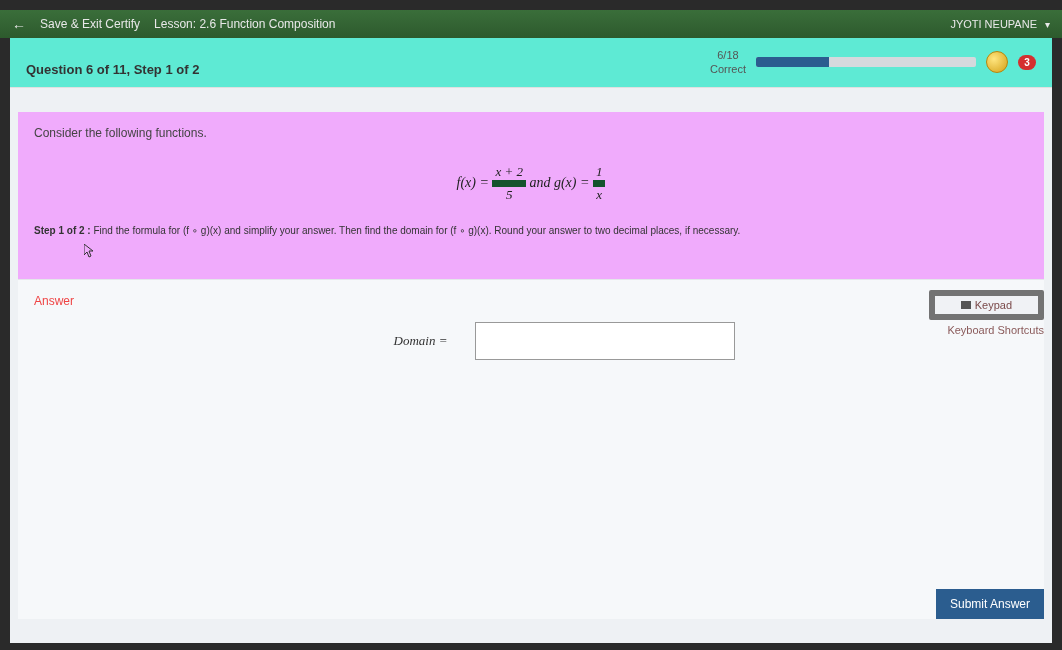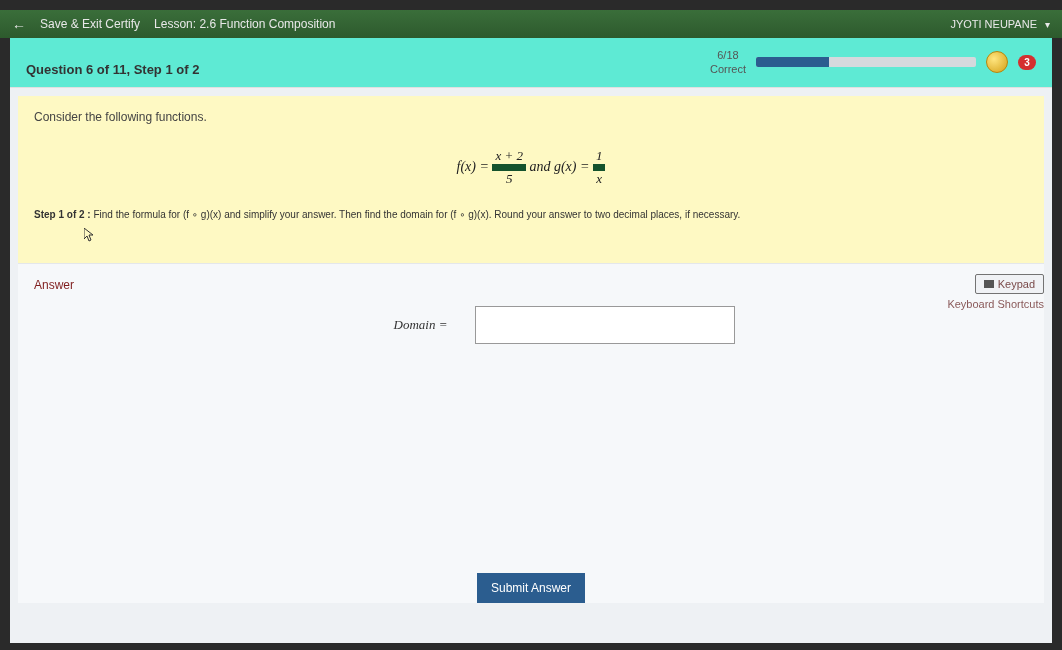--- a/index.html
+++ b/index.html
@@ -107,22 +107,22 @@
       color: #fff;
       font-size: 10px;
       font-weight: bold;
       padding: 2px 6px;
       border-radius: 8px 8px 8px 8px;
       position: relative;
       min-width: 18px;
       text-align: center;
     }
     .problem-section {
-      background: #fef9c3;
-      margin: 8px 8px 0 8px;
+      background: #f0abfc;
+      margin: 24px 8px 0 8px;
       padding: 14px 16px 18px 16px;
     }
     .consider-text {
       font-size: 12px;
       color: #444;
       margin-bottom: 24px;
     }
     .formula-row {
       text-align: center;
       font-size: 14px;
@@ -155,36 +155,36 @@
     .answer-section {
       background: #f6f8fa;
       margin: 0 8px;
       padding: 14px 16px 20px 16px;
       border-top: 1px solid #e4e7ea;
       position: relative;
       height: 340px;
     }
     .answer-label {
       font-size: 12px;
-      color: #7f1d1d;
+      color: #ef4444;
       font-weight: 500;
     }
     .keypad-area {
       position: absolute;
       top: 10px;
       right: 0;
       text-align: right;
     }
     .keypad-btn {
       display: inline-flex;
       align-items: center;
       gap: 4px;
-      border: 1px solid #737373;
+      border: 6px solid #737373;
       background: #f0f2f5;
-      padding: 3px 8px;
+      padding: 3px 26px;
       font-size: 11px;
       color: #7a4a4a;
       cursor: pointer;
       border-radius: 2px;
     }
     .keypad-icon {
       width: 10px;
       height: 8px;
       background: #555;
       display: inline-block;
@@ -228,21 +228,21 @@
       justify-content: center;
       gap: 27px;
       margin-top: 14px;
     }
     .submit-bar {
       position: absolute;
       bottom: 0;
       right: 0;
       left: 0;
       display: flex;
-      justify-content: center;
+      justify-content: flex-end;
       padding: 6px 0 0 0;
     }
     .submit-btn {
       background: #2b5d8f;
       color: #fff;
       border: none;
       padding: 8px 14px;
       font-size: 12px;
       cursor: pointer;
     }

